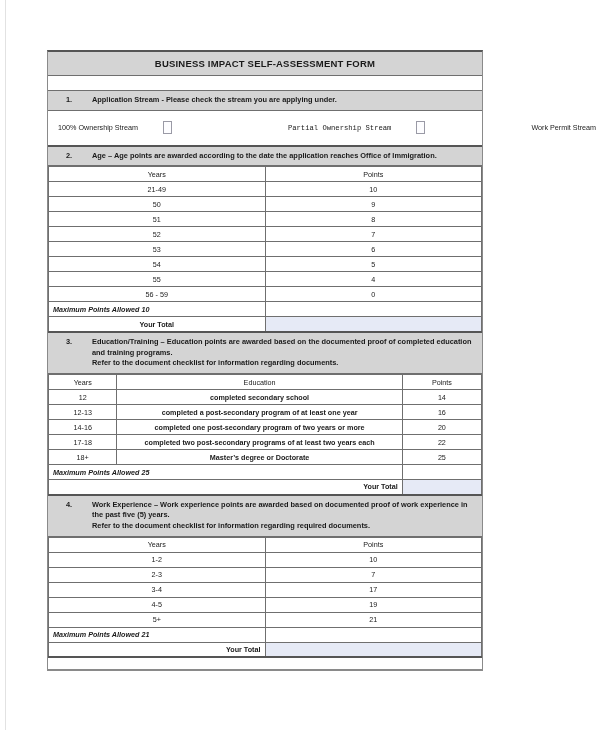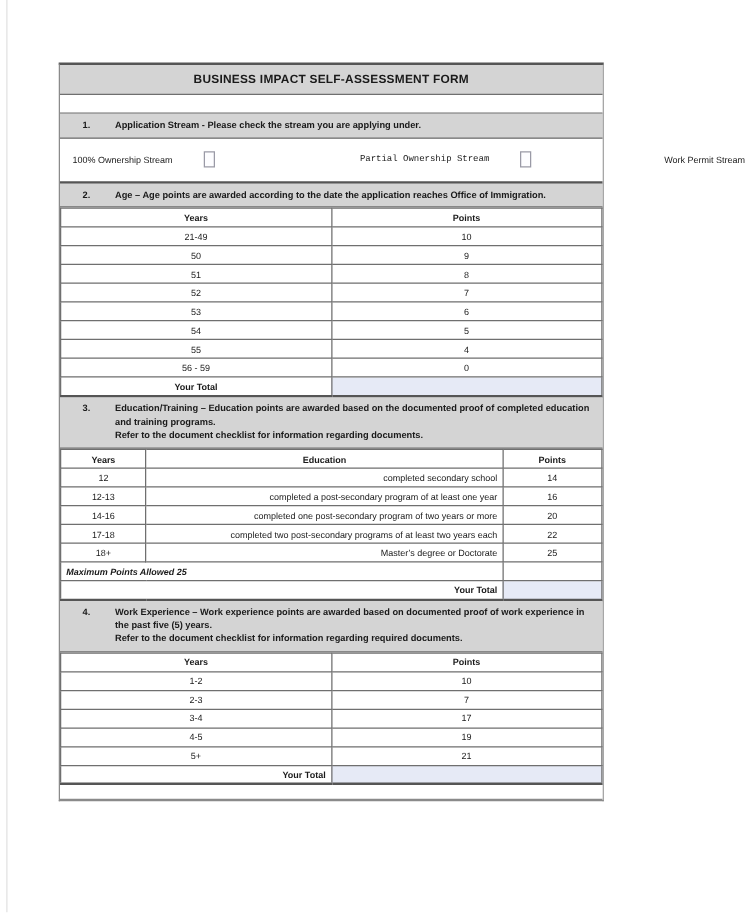--- a/index.html
+++ b/index.html
@@ -102,24 +102,25 @@
   table.grid td {
     border: 1px solid #6f6f6f;
     font-size: 7.2px;
     height: 15px;
     padding: 0 4px;
     text-align: center;
     background: #ffffff;
     box-sizing: border-box;
   }
   table.grid td.hdr {
-    font-weight: bold;
+    font-weight: normal;
   }
   table.grid td.left {
-    text-align: right;
+    text-align: center;
+    font-weight: bold;
   }
   table.grid td.right {
     text-align: right;
     font-weight: bold;
   }
   table.grid td.maxpts {
     text-align: left;
     font-style: italic;
     font-weight: bold;
     font-size: 7.2px;
@@ -224,20 +225,24 @@
         <td>5</td>
       </tr>
       <tr>
         <td>55</td>
         <td>4</td>
       </tr>
       <tr>
         <td>56 - 59</td>
         <td>0</td>
       </tr>
+      <tr>
+        <td class="maxpts">Maximum Points Allowed 10</td>
+        <td class="blank"></td>
+      </tr>
       <tr class="thick-bottom">
         <td class="total-label">Your Total</td>
         <td class="total-input"></td>
       </tr>
     </tbody>
   </table>
 
   <div class="sec-head">
     <span class="num">3.</span>
     <span class="txt">
@@ -325,20 +330,24 @@
         <td>17</td>
       </tr>
       <tr>
         <td>4-5</td>
         <td>19</td>
       </tr>
       <tr>
         <td>5+</td>
         <td>21</td>
       </tr>
+      <tr>
+        <td class="maxpts">Maximum Points Allowed 21</td>
+        <td class="blank"></td>
+      </tr>
       <tr class="thick-bottom">
         <td class="right">Your Total</td>
         <td class="total-input"></td>
       </tr>
     </tbody>
   </table>
 
   <div class="cut-row">
     <span class="cut-txt"></span>
   </div>

